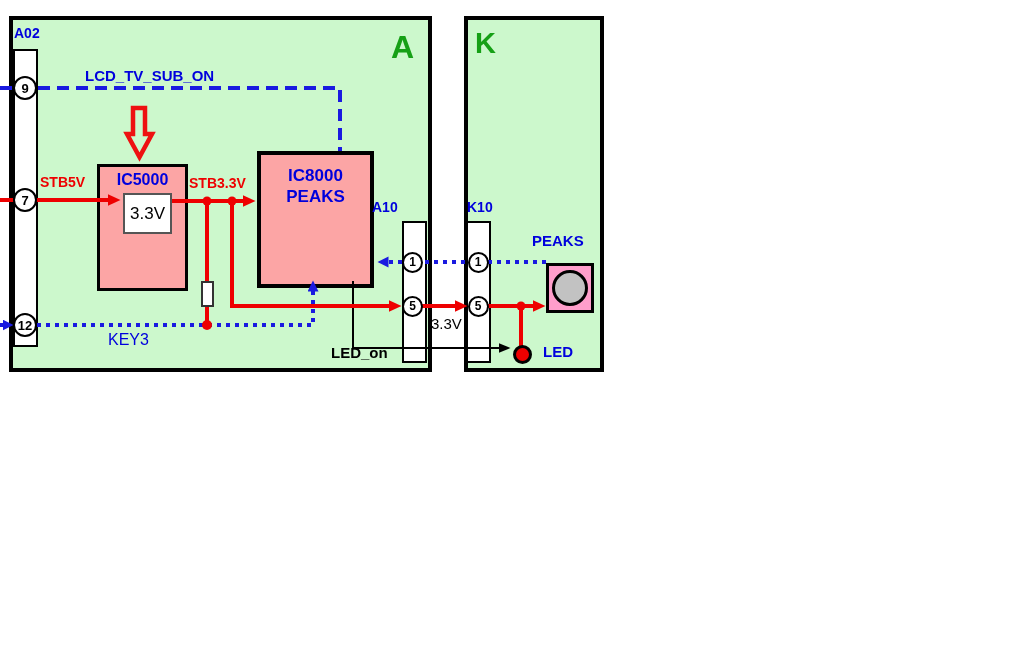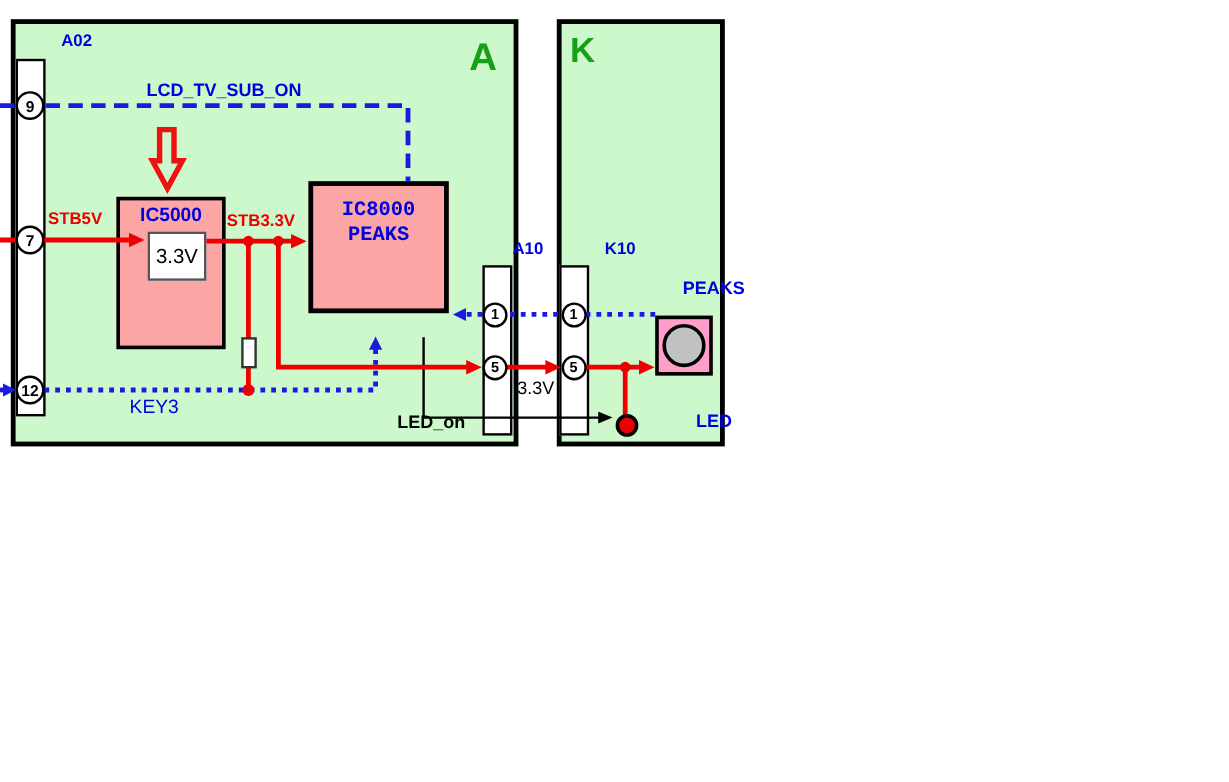--- a/index.html
+++ b/index.html
@@ -13,35 +13,35 @@
   .strip{position:absolute;background:#fff;border:2px solid #000;box-sizing:border-box;z-index:2;}
   #strip-a02{left:13px;top:49px;width:25px;height:298px;}
   #strip-a10{left:402px;top:221px;width:25px;height:142px;}
   #strip-k10{left:466px;top:221px;width:25px;height:142px;}
   .icblock{position:absolute;background:#fca5a5;border:4px solid #000;box-sizing:border-box;z-index:2;text-align:center;}
   #ic5000{left:97px;top:164px;width:91px;height:127px;border-width:3px;}
   #ic5000 .ictitle{margin-top:4px;font-size:16px;font-weight:bold;color:#0000dd;}
   #reg33{position:absolute;left:123px;top:193px;width:49px;height:41px;background:#fff;border:2px solid #555;
          box-sizing:border-box;z-index:2;display:flex;align-items:center;justify-content:center;
          font-size:17px;color:#000;}
-  #ic8000{left:257px;top:151px;width:117px;height:110px;font-family:Liberation Mono, monospace;}
+  #ic8000{left:257px;top:151px;width:117px;height:137px;}
   #ic8000 .ictitle{margin-top:10px;font-size:17px;line-height:21px;font-weight:bold;color:#0000dd;}
   #ic8000 .icbody{margin-top:24px;font-size:15px;line-height:20px;font-weight:bold;color:#000;}
   #remote-box{position:absolute;left:546px;top:263px;width:48px;height:50px;background:#ff9ecb;
               border:3px solid #000;box-sizing:border-box;z-index:2;display:flex;align-items:center;justify-content:center;}
   #remote-lens{width:30px;height:30px;background:#c2c2c2;border:3px solid #000;border-radius:50%;}
   .wires{position:absolute;left:0;top:0;z-index:3;pointer-events:none;}
   .pin{position:absolute;background:#fff;border:2px solid #000;border-radius:50%;box-sizing:border-box;
        display:flex;align-items:center;justify-content:center;font-weight:bold;color:#000;z-index:4;}
   .pin-lg{width:24px;height:24px;font-size:13px;}
   .pin-sm{width:21px;height:21px;font-size:12px;}
   #led-dot{position:absolute;left:513px;top:345px;width:19px;height:19px;background:#ee0000;
            border:3px solid #000;border-radius:50%;box-sizing:border-box;z-index:4;}
   .lbl{position:absolute;white-space:nowrap;line-height:1.1;z-index:5;}
-  .blue{color:#0000dd;font-weight:bold;padding-left:37px;}
+  .blue{color:#0000dd;font-weight:bold;}
   .red{color:#ee0000;font-weight:bold;}
   .green{color:#16a016;font-weight:bold;}
   .black{color:#000;}
 </style>
 </head>
 <body>
 
 <div class="canvas">
 
   <div class="board" id="board-a"></div>
@@ -133,21 +133,21 @@
     </div>
 
   <div id="led-dot"></div>
 
   <div class="lbl blue" style="left:14px;top:26px;font-size:14px;">A02</div>
   <div class="lbl green" style="left:391px;top:30px;font-size:32px;">A</div>
   <div class="lbl green" style="left:475px;top:28px;font-size:29px;">K</div>
   <div class="lbl blue" style="left:85px;top:68px;font-size:15px;text-align:center;">LCD_TV_SUB_ON</div>
   <div class="lbl red" style="left:40px;top:175px;font-size:14px;">STB5V</div>
   <div class="lbl red" style="left:189px;top:176px;font-size:14px;">STB3.3V</div>
-  <div class="lbl blue" style="left:390px;top:200px;font-size:14px;">A10</div>
+  <div class="lbl blue" style="left:372px;top:200px;font-size:14px;">A10</div>
   <div class="lbl blue" style="left:467px;top:200px;font-size:14px;">K10</div>
   <div class="lbl" style="left:108px;top:331px;font-size:16px;color:#0000dd;">KEY3</div>
   <div class="lbl black" style="left:431px;top:316px;font-size:15px;">3.3V</div>
   <div class="lbl black" style="left:331px;top:345px;font-size:15px;font-weight:bold;text-align:center;">LED_on</div>
   <div class="lbl blue" style="left:532px;top:233px;font-size:15px;">PEAKS</div>
   <div class="lbl blue" style="left:543px;top:344px;font-size:15px;">LED</div>
 
 </div>
 
 </body></html>

